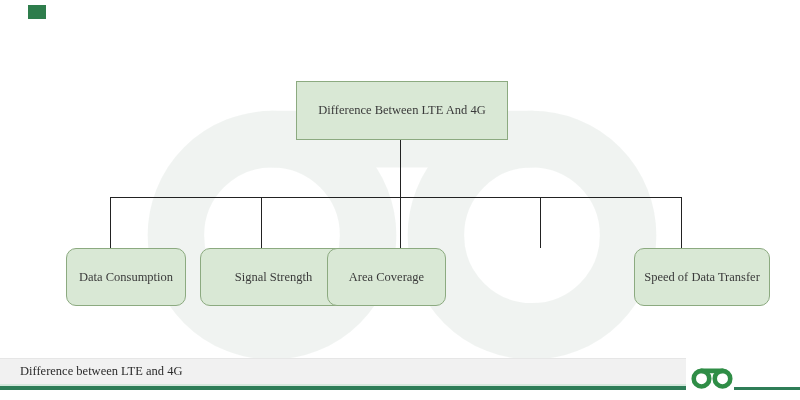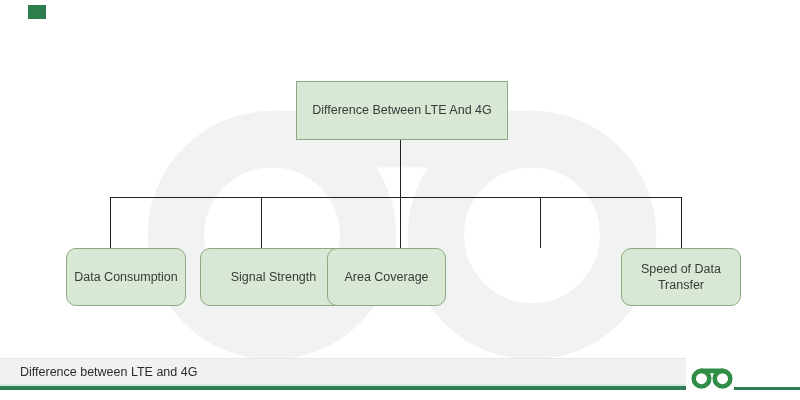--- a/index.html
+++ b/index.html
@@ -2,21 +2,21 @@
 <html><head>
 <meta charset="utf-8">
 <style>
   html, body { margin: 0; padding: 0; background: #ffffff; }
   .stage {
     position: relative;
     width: 800px;
     height: 400px;
     overflow: hidden;
     background: #ffffff;
-    font-family: Liberation Sans, sans-serif;
+    font-family: Liberation Serif, serif;
   }
 
   
   .corner-square {
     position: absolute;
     left: 28px; top: 5px;
     width: 18px; height: 14px;
     background: #2e7d4c;
   }
 
@@ -50,21 +50,21 @@
     border-radius: 0;
   }
   .node-child {
     top: 248px; height: 58px;
     border-radius: 10px;
   }
   .c1 { left: 50px;  width: 120px; margin-left: 16px; }
   .c2 { left: 200px; width: 147px; }
   .c3 { left: 327px; width: 119px; text-align: center; }
   .c4 { left: 479px; width: 121px; }
-  .c5 { left: 621px; width: 120px; }
+  .c5 { left: 634px; width: 136px; }
 
   
   .conn {
     position: absolute;
     background: #222222;
   }
   .conn-root-stem { left: 400px; top: 140px; width: 1px; height: 57px; }
   .conn-h         { left: 110px; top: 197px; width: 572px; height: 1px; }
   .conn-v         { top: 197px; width: 1px; height: 51px; }
   .v1 { left: 110px; }

